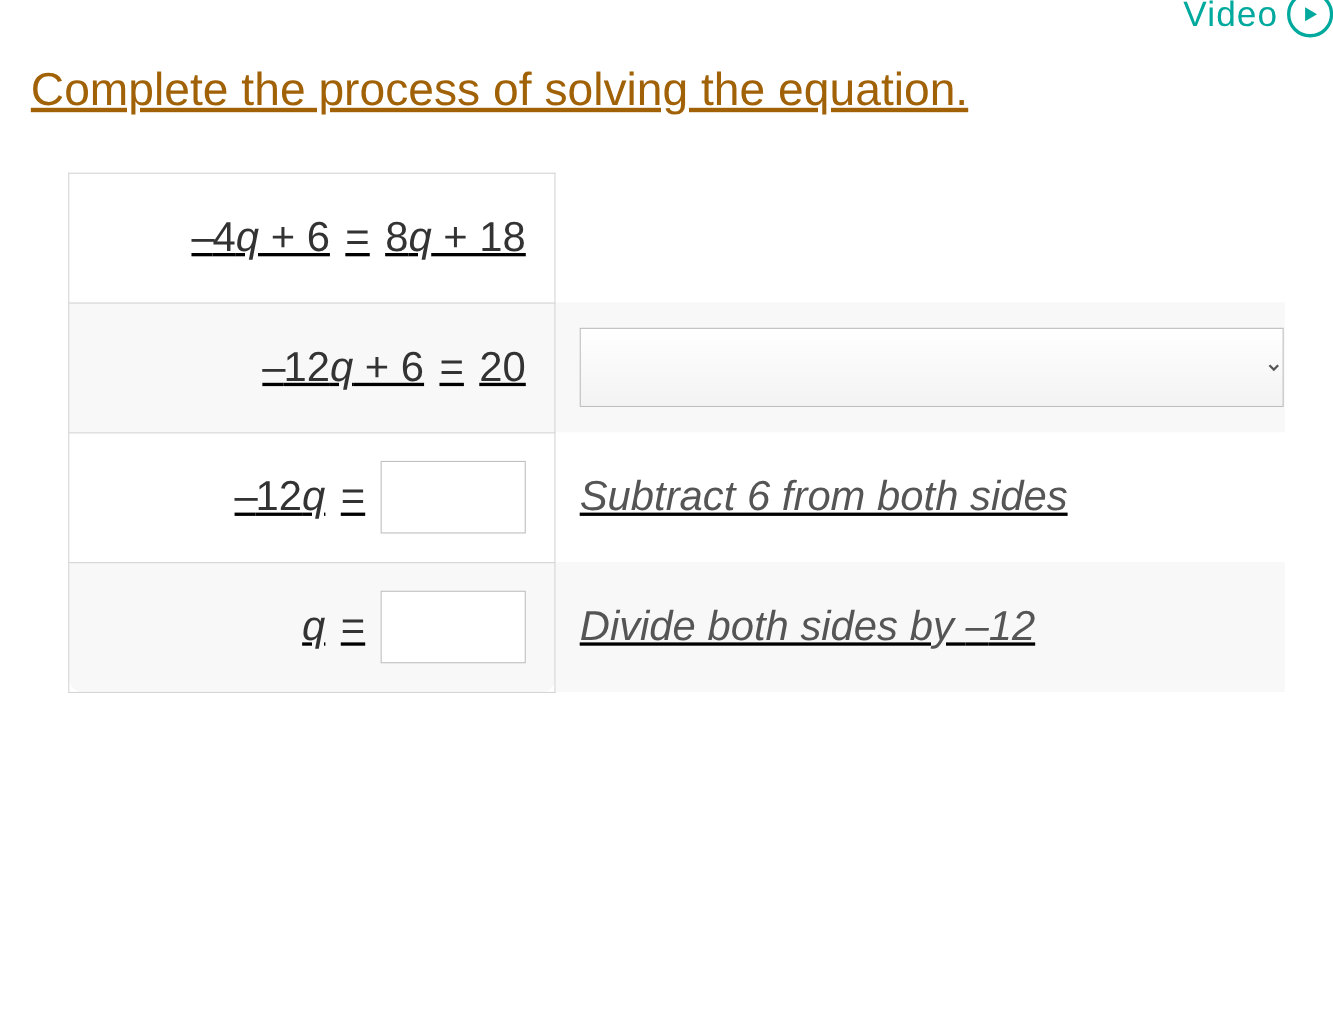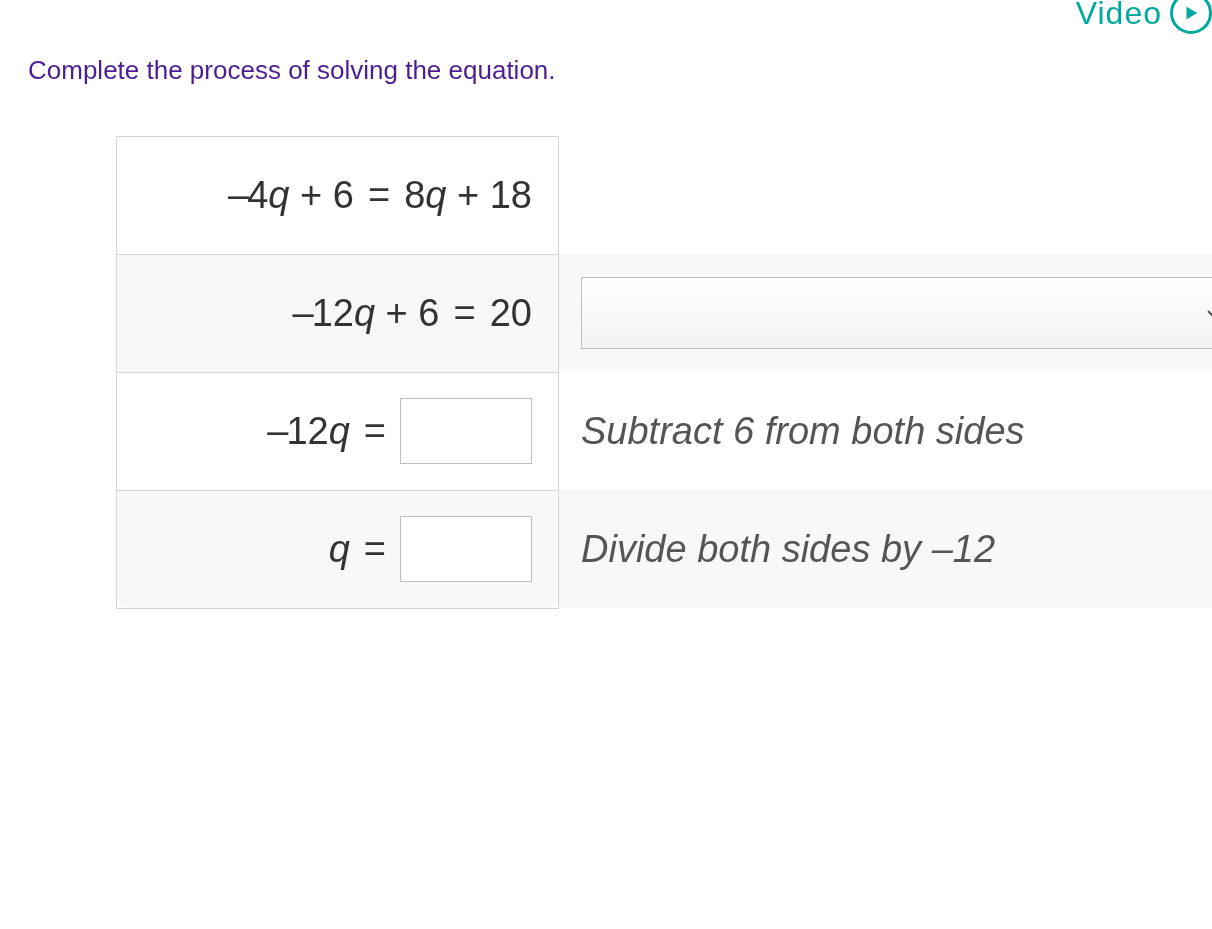--- a/index.html
+++ b/index.html
@@ -39,34 +39,36 @@
       overflow: hidden;
     }
     .play-icon svg {
       width: 18px;
       height: 18px;
     }
     .content {
       padding: 54px 28px 0 28px;
     }
     .prompt-title {
-      font-size: 26px;
-      color: #4c1d95;
+      font-size: 42px;
+      color: #a16207;
       margin-bottom: 48px;
       line-height: 1.3;
+      text-decoration: underline;
     }
     .prompt-sub {
       font-size: 42px;
       color: #333333;
       font-style: italic;
       line-height: 1.45;
       margin-bottom: 58px;
     }
     .table-wrap {
-      margin-left: 88px;
+      margin-left: 34px;
+      text-decoration: underline;
     }
     table {
       border-collapse: collapse;
     }
     td {
       vertical-align: middle;
     }
     td.eq-cell {
       border: 1.5px solid #d5d5d5;
       height: 118px;

